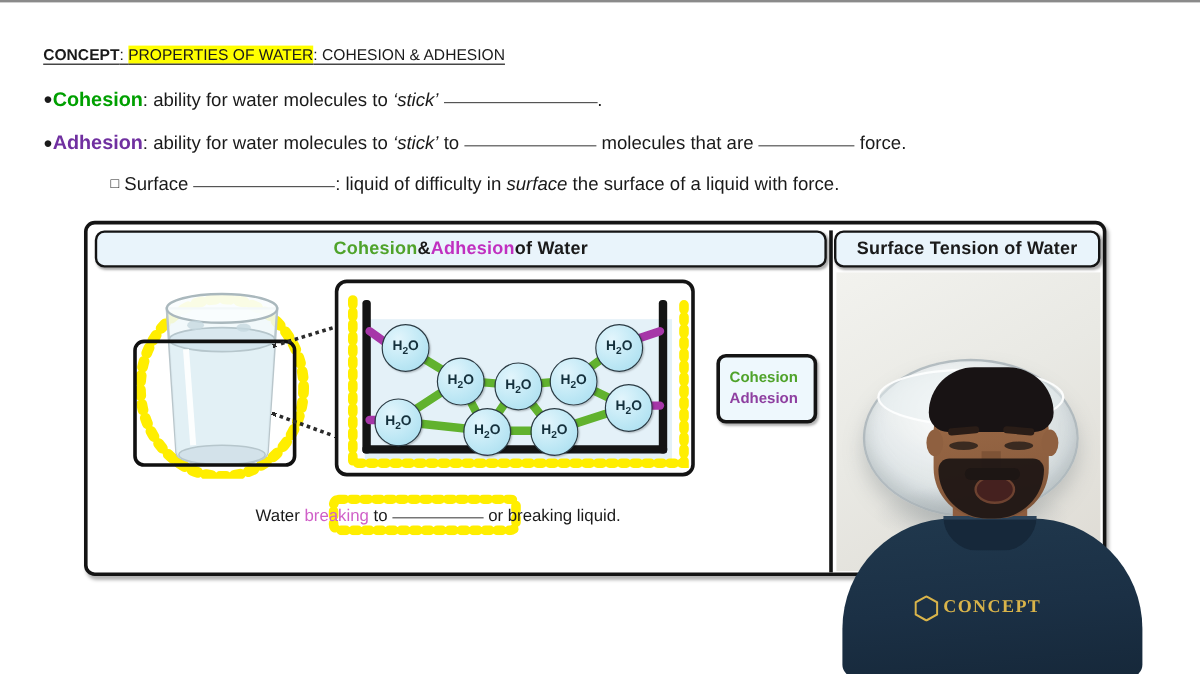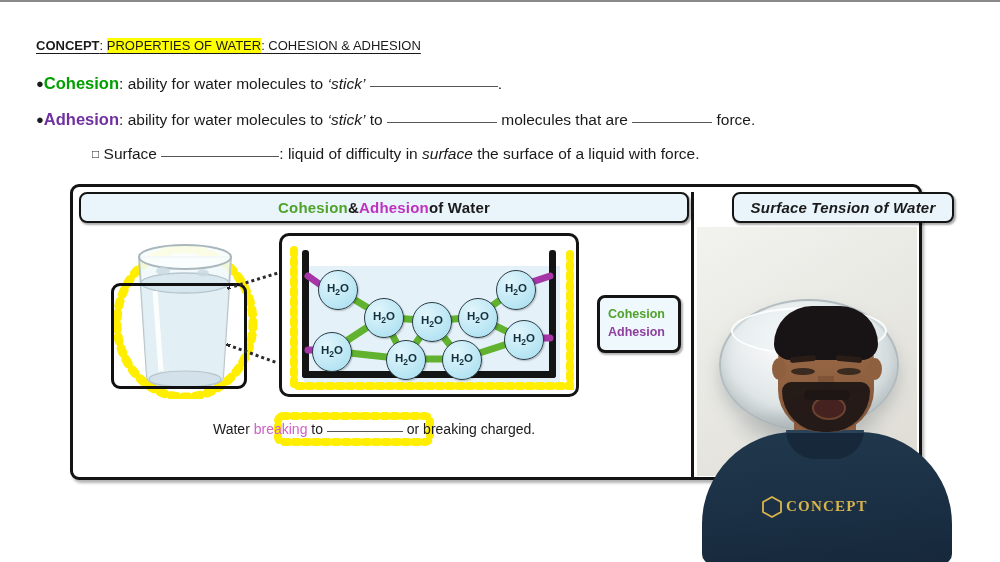--- a/index.html
+++ b/index.html
@@ -42,21 +42,21 @@
     box-shadow:2px 3px 3px rgba(0,0,0,.30);
   }
   .hdr{
     position:absolute;box-sizing:border-box;height:31px;
     background:#e9f4fb;border:2.5px solid #141414;border-radius:8px;
     display:flex;align-items:center;justify-content:center;
     font-size:15px;font-weight:bold;letter-spacing:.2px;
     box-shadow:1.5px 2px 2px rgba(0,0,0,.33);
   }
   #hdr-left{left:6px;top:5px;width:610px;}
-  #hdr-right{left:659px;top:5px;width:222px;font-style:italic;}
+  #hdr-right{left:622px;top:5px;width:222px;}
   #vdiv{position:absolute;left:618px;top:5px;width:2.5px;height:285px;background:#141414;}
 
   
   #glass-wrap{position:absolute;left:22px;top:44px;width:180px;height:168px;}
   .glass-sel{
     position:absolute;left:16px;top:52px;width:136px;height:106px;
     border:3px solid #101010;border-radius:9px;box-sizing:border-box;
   }
   .halo{position:absolute;left:0;top:0;width:180px;height:168px;}
 
@@ -277,21 +277,21 @@
 
   <div id="legend">
     <div class="lg-c">Cohesion</div>
     <div class="lg-a">Adhesion</div>
   </div>
 
   <svg id="cap-hl" viewBox="0 0 162 34">
     <rect x="5" y="4" width="152" height="26" rx="5" fill="none" stroke="#ffee00" stroke-width="8" stroke-dasharray="4 6" stroke-linecap="round"></rect>
   </svg>
   <div id="caption">
-    <span>Water </span><span class="adheres">breaking</span><span> to </span><span class="blank" style="width:76px;"></span><span> or breaking </span><span>charged.</span>
+    <span>Water </span><span class="adheres">breaking</span><span> to </span><span class="blank" style="width:76px;"></span><span> or breaking </span><span>liquid.</span>
   </div>
 
   <div id="photo">
     <div class="bowl"></div>
     <div class="bowl-rim"></div>
     <svg class="clip" viewBox="0 0 46 56">
       <path d="M14 6 L14 40 Q14 50 24 50 Q34 50 34 40 L34 14 Q34 6 27 6 Q20 6 20 14 L20 42" fill="none" stroke="#9aa4a8" stroke-width="4" stroke-linecap="round"></path>
       <path d="M14 6 L14 40 Q14 50 24 50 Q34 50 34 40 L34 14 Q34 6 27 6 Q20 6 20 14 L20 42" fill="none" stroke="#e7eced" stroke-width="1.6" stroke-linecap="round"></path>
     </svg>
     <div class="shadow-b"></div>

